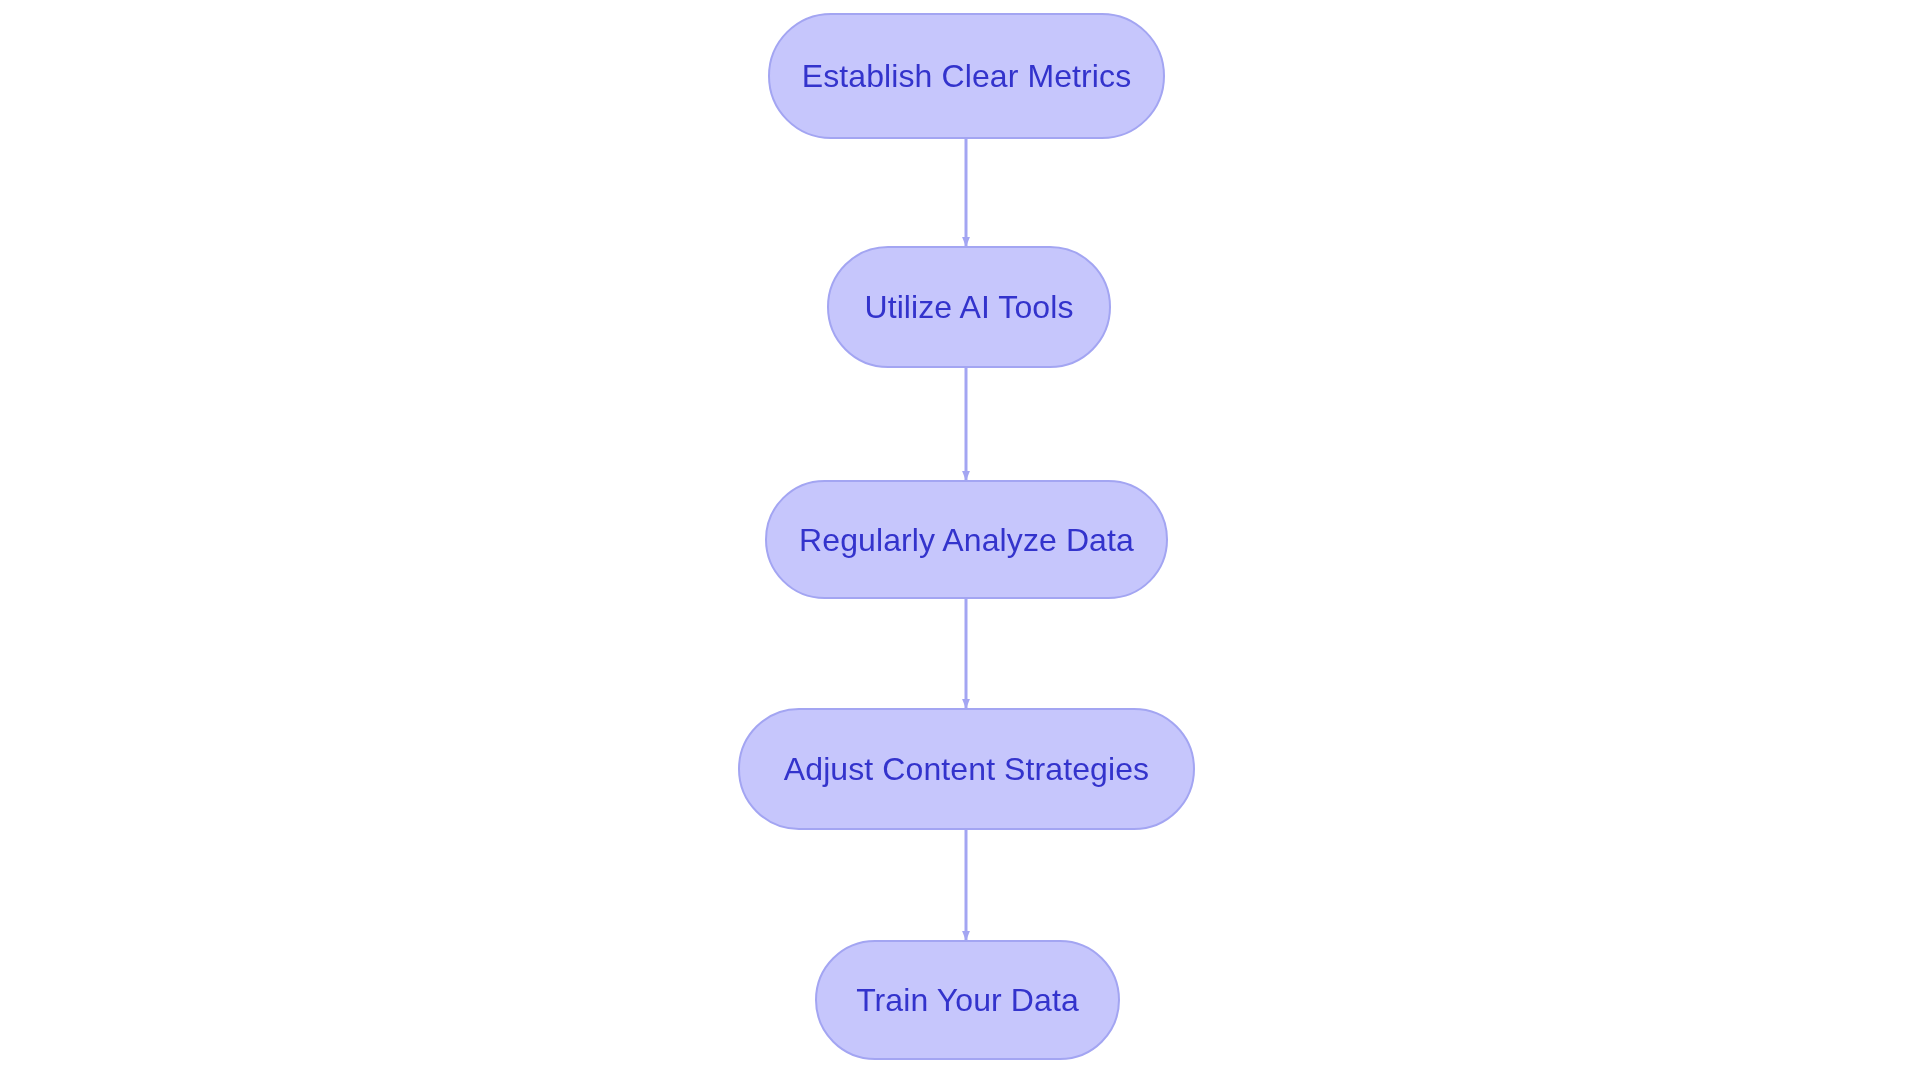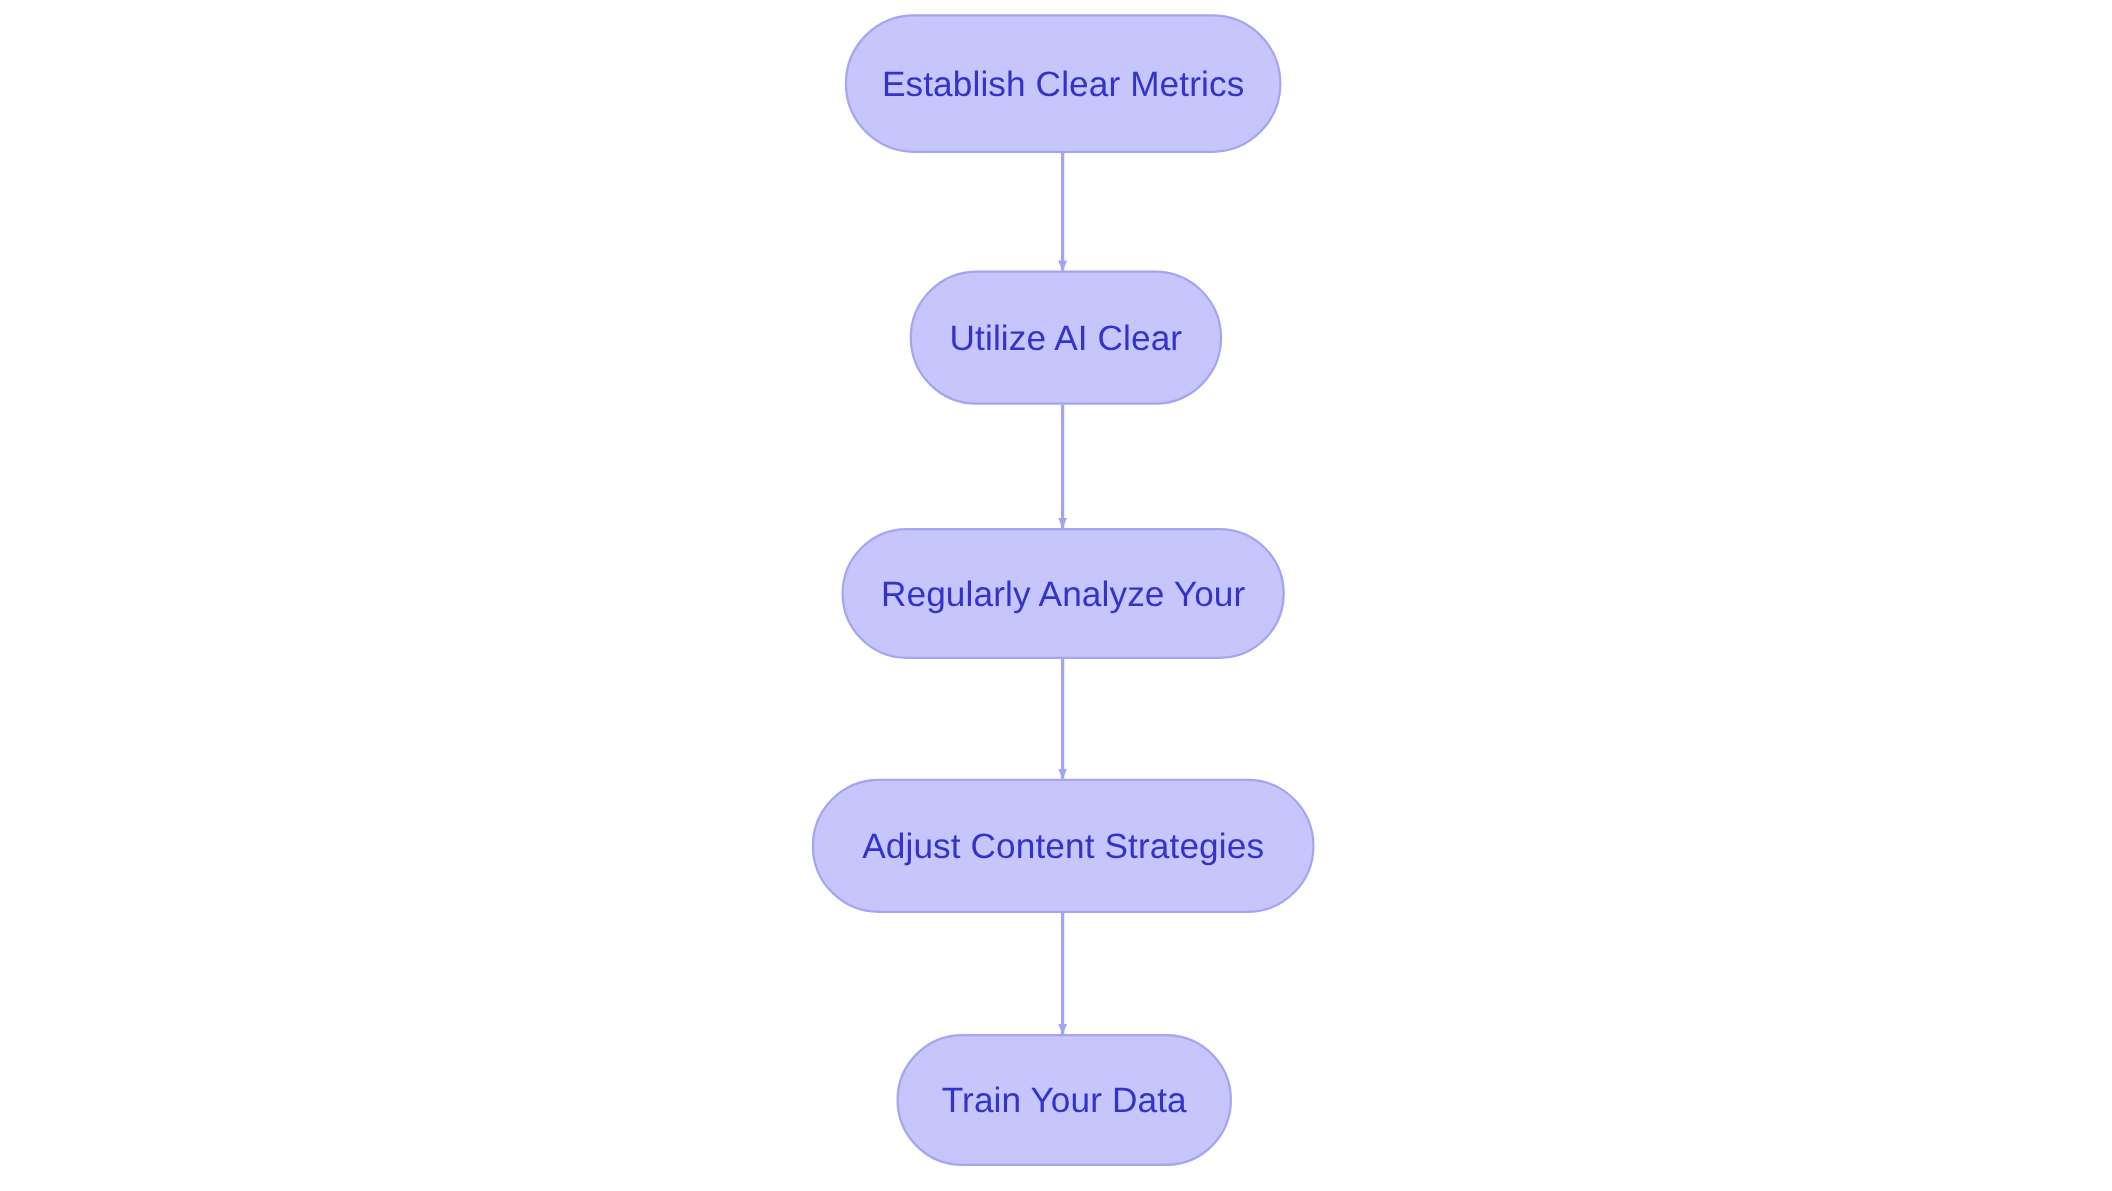--- a/index.html
+++ b/index.html
@@ -74,25 +74,25 @@
         <line x1="966" y1="599" x2="966" y2="708" stroke="#a3a5f2" stroke-width="3" marker-end="url(#arrowhead)"></line>
         <line x1="966" y1="830" x2="966" y2="940" stroke="#a3a5f2" stroke-width="3" marker-end="url(#arrowhead)"></line>
       </g>
   </svg>
 
   <div class="node" style="left: 768px; top: 13px; width: 397px; height: 126px; background: rgb(198, 198, 252); border-color: rgb(163, 165, 242); color: rgb(51, 51, 204); font-size: 32px; border-width: 2px;">
     <span class="node-label">Establish Clear Metrics</span>
   </div>
 
   <div class="node" style="left: 827px; top: 246px; width: 284px; height: 122px; background: rgb(198, 198, 252); border-color: rgb(163, 165, 242); color: rgb(51, 51, 204); font-size: 32px; border-width: 2px;">
-    <span class="node-label">Utilize AI Clear</span>
+    <span class="node-label">Utilize AI Tools</span>
   </div>
 
   <div class="node" style="left: 765px; top: 480px; width: 403px; height: 119px; background: rgb(198, 198, 252); border-color: rgb(163, 165, 242); color: rgb(51, 51, 204); font-size: 32px; border-width: 2px;">
-    <span class="node-label">Regularly Analyze Your</span>
+    <span class="node-label">Regularly Analyze Data</span>
   </div>
 
   <div class="node" style="left: 738px; top: 708px; width: 457px; height: 122px; background: rgb(198, 198, 252); border-color: rgb(163, 165, 242); color: rgb(51, 51, 204); font-size: 32px; border-width: 2px; text-align: right;">
     <span class="node-label">Adjust Content Strategies</span>
   </div>
 
   <div class="node" style="left: 815px; top: 940px; width: 305px; height: 120px; background: rgb(198, 198, 252); border-color: rgb(163, 165, 242); color: rgb(51, 51, 204); font-size: 32px; border-width: 2px;">
     <span class="node-label">Train Your Data</span>
   </div>
 

